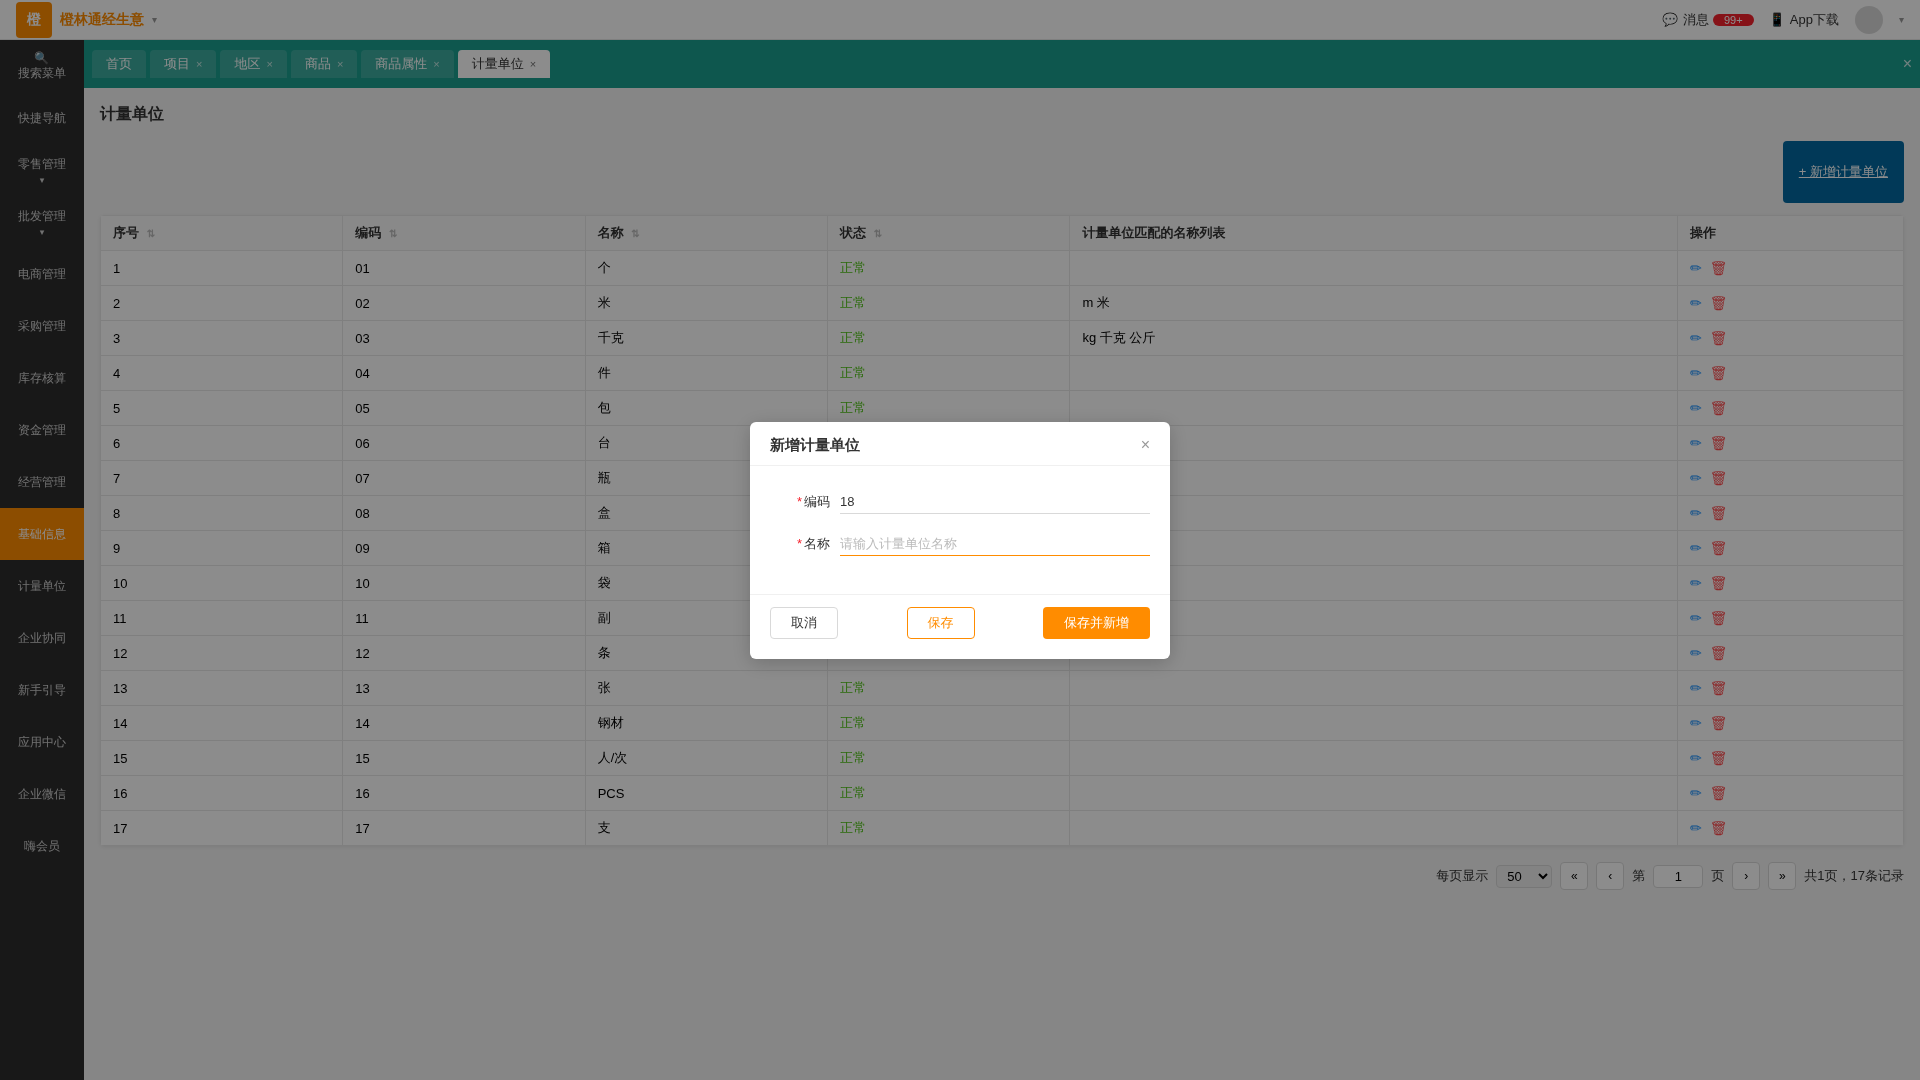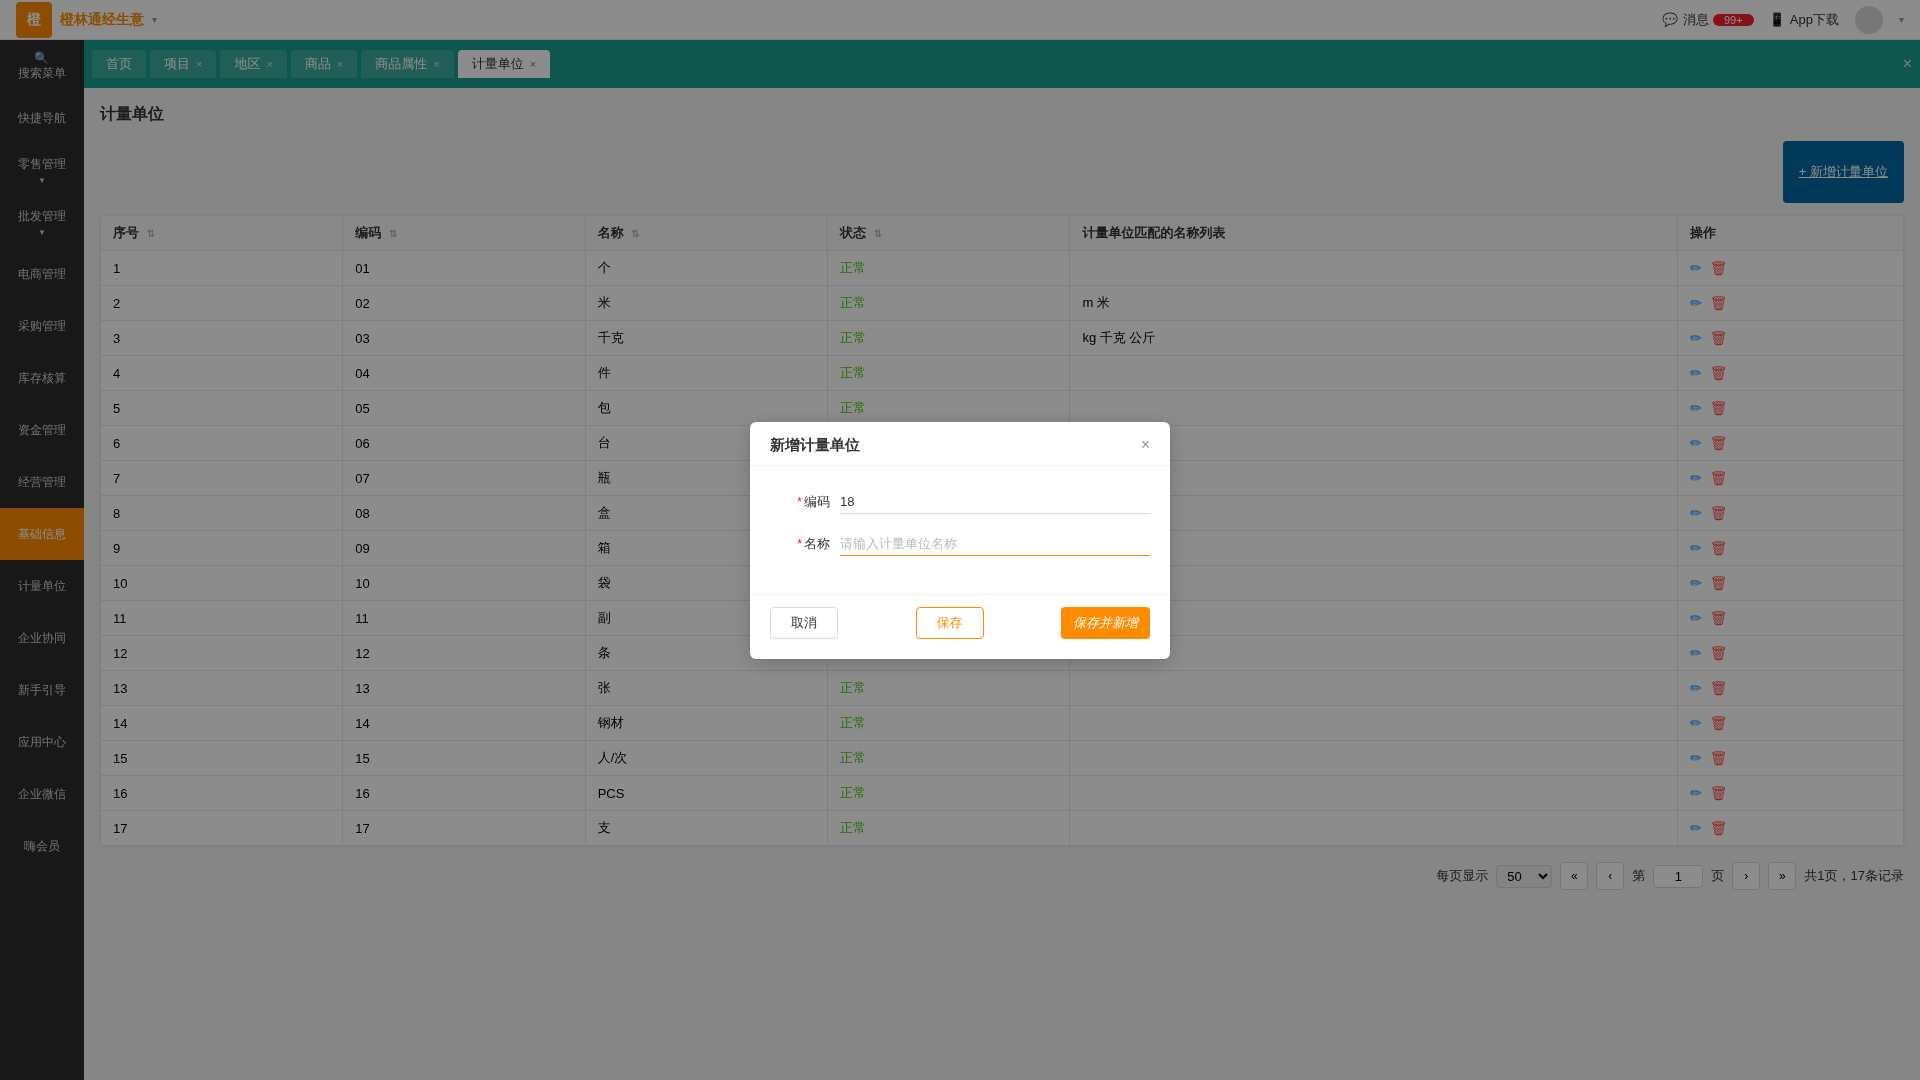--- a/index.html
+++ b/index.html
@@ -179,28 +179,27 @@
     .btn-save {
       padding: 6px 20px;
       border: 1px solid #ff8c00;
       background: #fff;
       color: #ff8c00;
       border-radius: 4px;
       font-size: 13px;
       cursor: pointer;
     }
     .btn-save-new {
-      padding: 6px 12px;
+      padding: 6px 21px;
       border: none;
       background: #ff8c00;
       color: #fff;
       border-radius: 4px;
       font-size: 13px;
       cursor: pointer;
-      font-style: italic;
     }
   </style>
 </head>
 <body>
 
 <div class="top-header">
   <div class="logo-area">
     <div class="logo-icon">
       <span>橙</span>
     </div>

